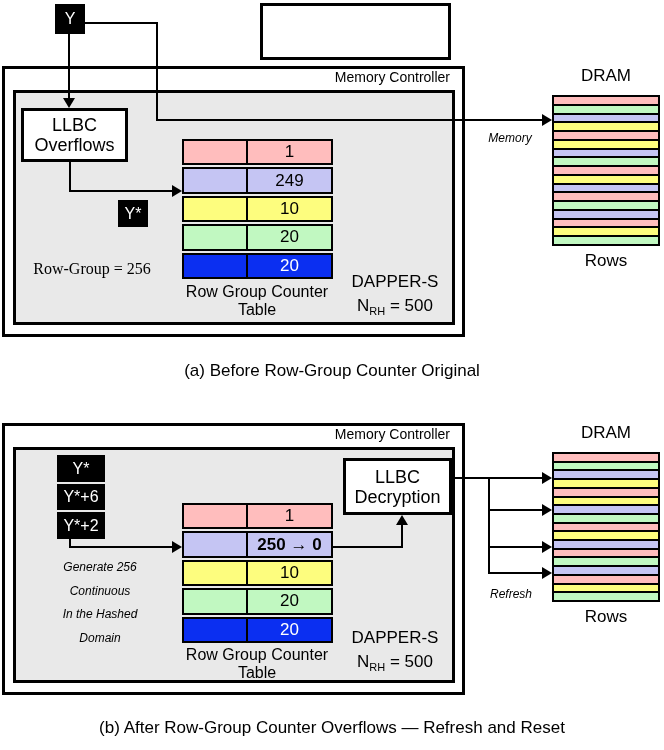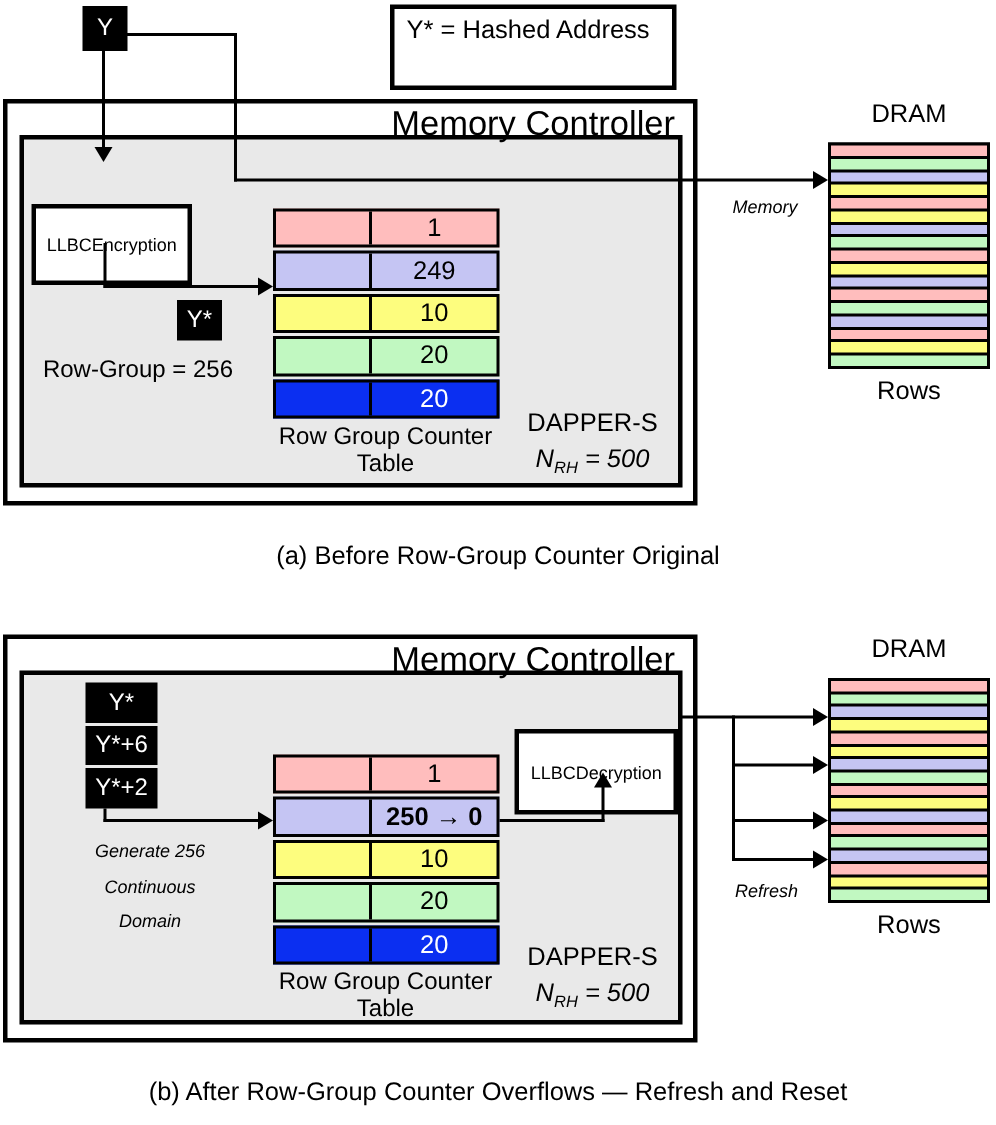--- a/index.html
+++ b/index.html
@@ -5,88 +5,87 @@
   * { margin:0; padding:0; box-sizing:border-box; }
   html,body { background:#fff; }
   body { font-family:"Liberation Sans", sans-serif; color:#000; }
   #stage { position:relative; width:664px; height:750px; background:#fff; overflow:hidden; }
 
   .abs { position:absolute; }
   .blackbox { background:#000; color:#fff; display:flex; align-items:center; justify-content:center;
               font-size:16px; z-index:7; }
   .outerbox { border:3px solid #000; background:#fff; z-index:1; }
   .graybox  { border:3px solid #000; background:#e9e9e9; z-index:2; }
-  .whitebox { border:3px solid #000; background:#fff; display:flex; flex-direction:row;
-              align-items:center; justify-content:center; font-size:12px; line-height:20px; z-index:4;margin-top:28px; }
-  .mclabel  { font-size:23px; text-align:right; z-index:3; }
+  .whitebox { border:3px solid #000; background:#fff; display:flex; flex-direction:column;
+              align-items:center; justify-content:center; font-size:18px; line-height:20px; z-index:4; }
+  .mclabel  { font-size:14px; text-align:right; z-index:3; }
   .lbl      { font-size:16px; text-align:center; z-index:3; }
   .caption  { font-size:17px; text-align:center; z-index:3; }
 
   .hline { position:absolute; height:2px; background:#000; z-index:6; }
   .vline { position:absolute; width:2px;  background:#000; z-index:6; }
   .arr   { position:absolute; width:0; height:0; z-index:6; }
   .arr-r { border-top:6px solid transparent; border-bottom:6px solid transparent; border-left:10px solid #000; }
   .arr-d { border-left:6px solid transparent; border-right:6px solid transparent; border-top:10px solid #000; }
   .arr-u { border-left:6px solid transparent; border-right:6px solid transparent; border-bottom:10px solid #000; }
 
   .ct-table { position:absolute; display:flex; flex-direction:column; gap:2px; z-index:5; }
   .ct-row  { flex:1; display:flex; border:2px solid #000; }
   .ct-left { width:64px; border-right:2px solid #000; }
   .ct-right{ flex:1; display:flex; align-items:center; justify-content:center; font-size:17px; }
 
   .dram { position:absolute; border:2px solid #000; background:#000; display:flex;
           flex-direction:column; gap:2px; z-index:4; }
   .stripe { flex:1; }
 
-  .nrh { font-size:17px; font-style:italic; text-align:center; z-index:3; }
+  .nrh { font-size:17px; text-align:center; z-index:3; }
   .nrh .sub { font-size:11px; vertical-align:sub; }
 
   .legendbox { border:3px solid #000; background:#fff; font-size:17px; line-height:26px;
                padding:1px 0 0 8px; z-index:3; }
   .note { font-size:12px; font-style:italic; text-align:center; line-height:23.5px; z-index:3; }
 </style>
 </head>
 <body>
 
 <div id="stage">
 
   <div class="abs blackbox" style="left:55px; top:4px; width:30px; height:30px;">
     <span>Y</span>
   </div>
 
   <div class="abs legendbox" style="left:260px; top:3px; width:191px; height:57px;">
-    <div>Y* = Hashed Address</div>
   </div>
 
   <div class="vline" style="left:68px; top:34px; height:65px;"></div>
   <div class="arr arr-d" style="left:63px; top:98px;"></div>
 
   <div class="hline" style="left:84px; top:22px; width:74px;"></div>
   <div class="vline" style="left:156px; top:22px; height:99px;"></div>
   <div class="hline" style="left:156px; top:119px; width:386px;"></div>
   <div class="arr arr-r" style="left:542px; top:114px;"></div>
 
   <div class="abs outerbox" style="left:2px; top:66px; width:463px; height:271px;"></div>
   <div class="abs mclabel" style="left:200px; top:69px; width:250px;">Memory Controller</div>
   <div class="abs graybox" style="left:13px; top:90px; width:442px; height:235px;"></div>
 
   <div class="abs whitebox" style="left:21px; top:108px; width:107px; height:54px;">
     <div>LLBC</div>
-    <div>Encryption</div>
+    <div>Overflows</div>
   </div>
 
   <div class="vline" style="left:69px; top:162px; height:30px;"></div>
   <div class="hline" style="left:69px; top:190px; width:104px;"></div>
   <div class="arr arr-r" style="left:172px; top:185px;"></div>
 
   <div class="abs blackbox" style="left:118px; top:200px; width:30px; height:27px;">
     <span>Y*</span>
   </div>
 
-  <div class="abs lbl" style="left:8px; top:238px; width:168px;">Row-Group = 256</div>
+  <div class="abs lbl" style="left:8px; top:260px; width:168px;font-family:Liberation Serif, serif;">Row-Group = 256</div>
 
   <div class="ct-table" style="left:182px; top:139px; width:151px; height:140px;">
       <div class="ct-row" style="background: rgb(255, 189, 189);">
         <div class="ct-left"></div>
         <div class="ct-right">1</div>
       </div>
       <div class="ct-row" style="background: rgb(197, 197, 243);">
         <div class="ct-left"></div>
         <div class="ct-right">249</div>
       </div>
@@ -153,20 +152,21 @@
     <span>Y*+2</span>
   </div>
 
   <div class="vline" style="left:69px; top:539px; height:9px;"></div>
   <div class="hline" style="left:69px; top:546px; width:104px;"></div>
   <div class="arr arr-r" style="left:172px; top:541px;"></div>
 
   <div class="abs note" style="left:25px; top:556px; width:150px;">
     <div>Generate 256</div>
     <div>Continuous</div>
+    <div>In the Hashed</div>
     <div>Domain</div>
   </div>
 
   <div class="ct-table" style="left:182px; top:503px; width:151px; height:140px;">
       <div class="ct-row" style="background: rgb(255, 189, 189);">
         <div class="ct-left"></div>
         <div class="ct-right">1</div>
       </div>
       <div class="ct-row" style="background: rgb(197, 197, 243);">
         <div class="ct-left"></div>

